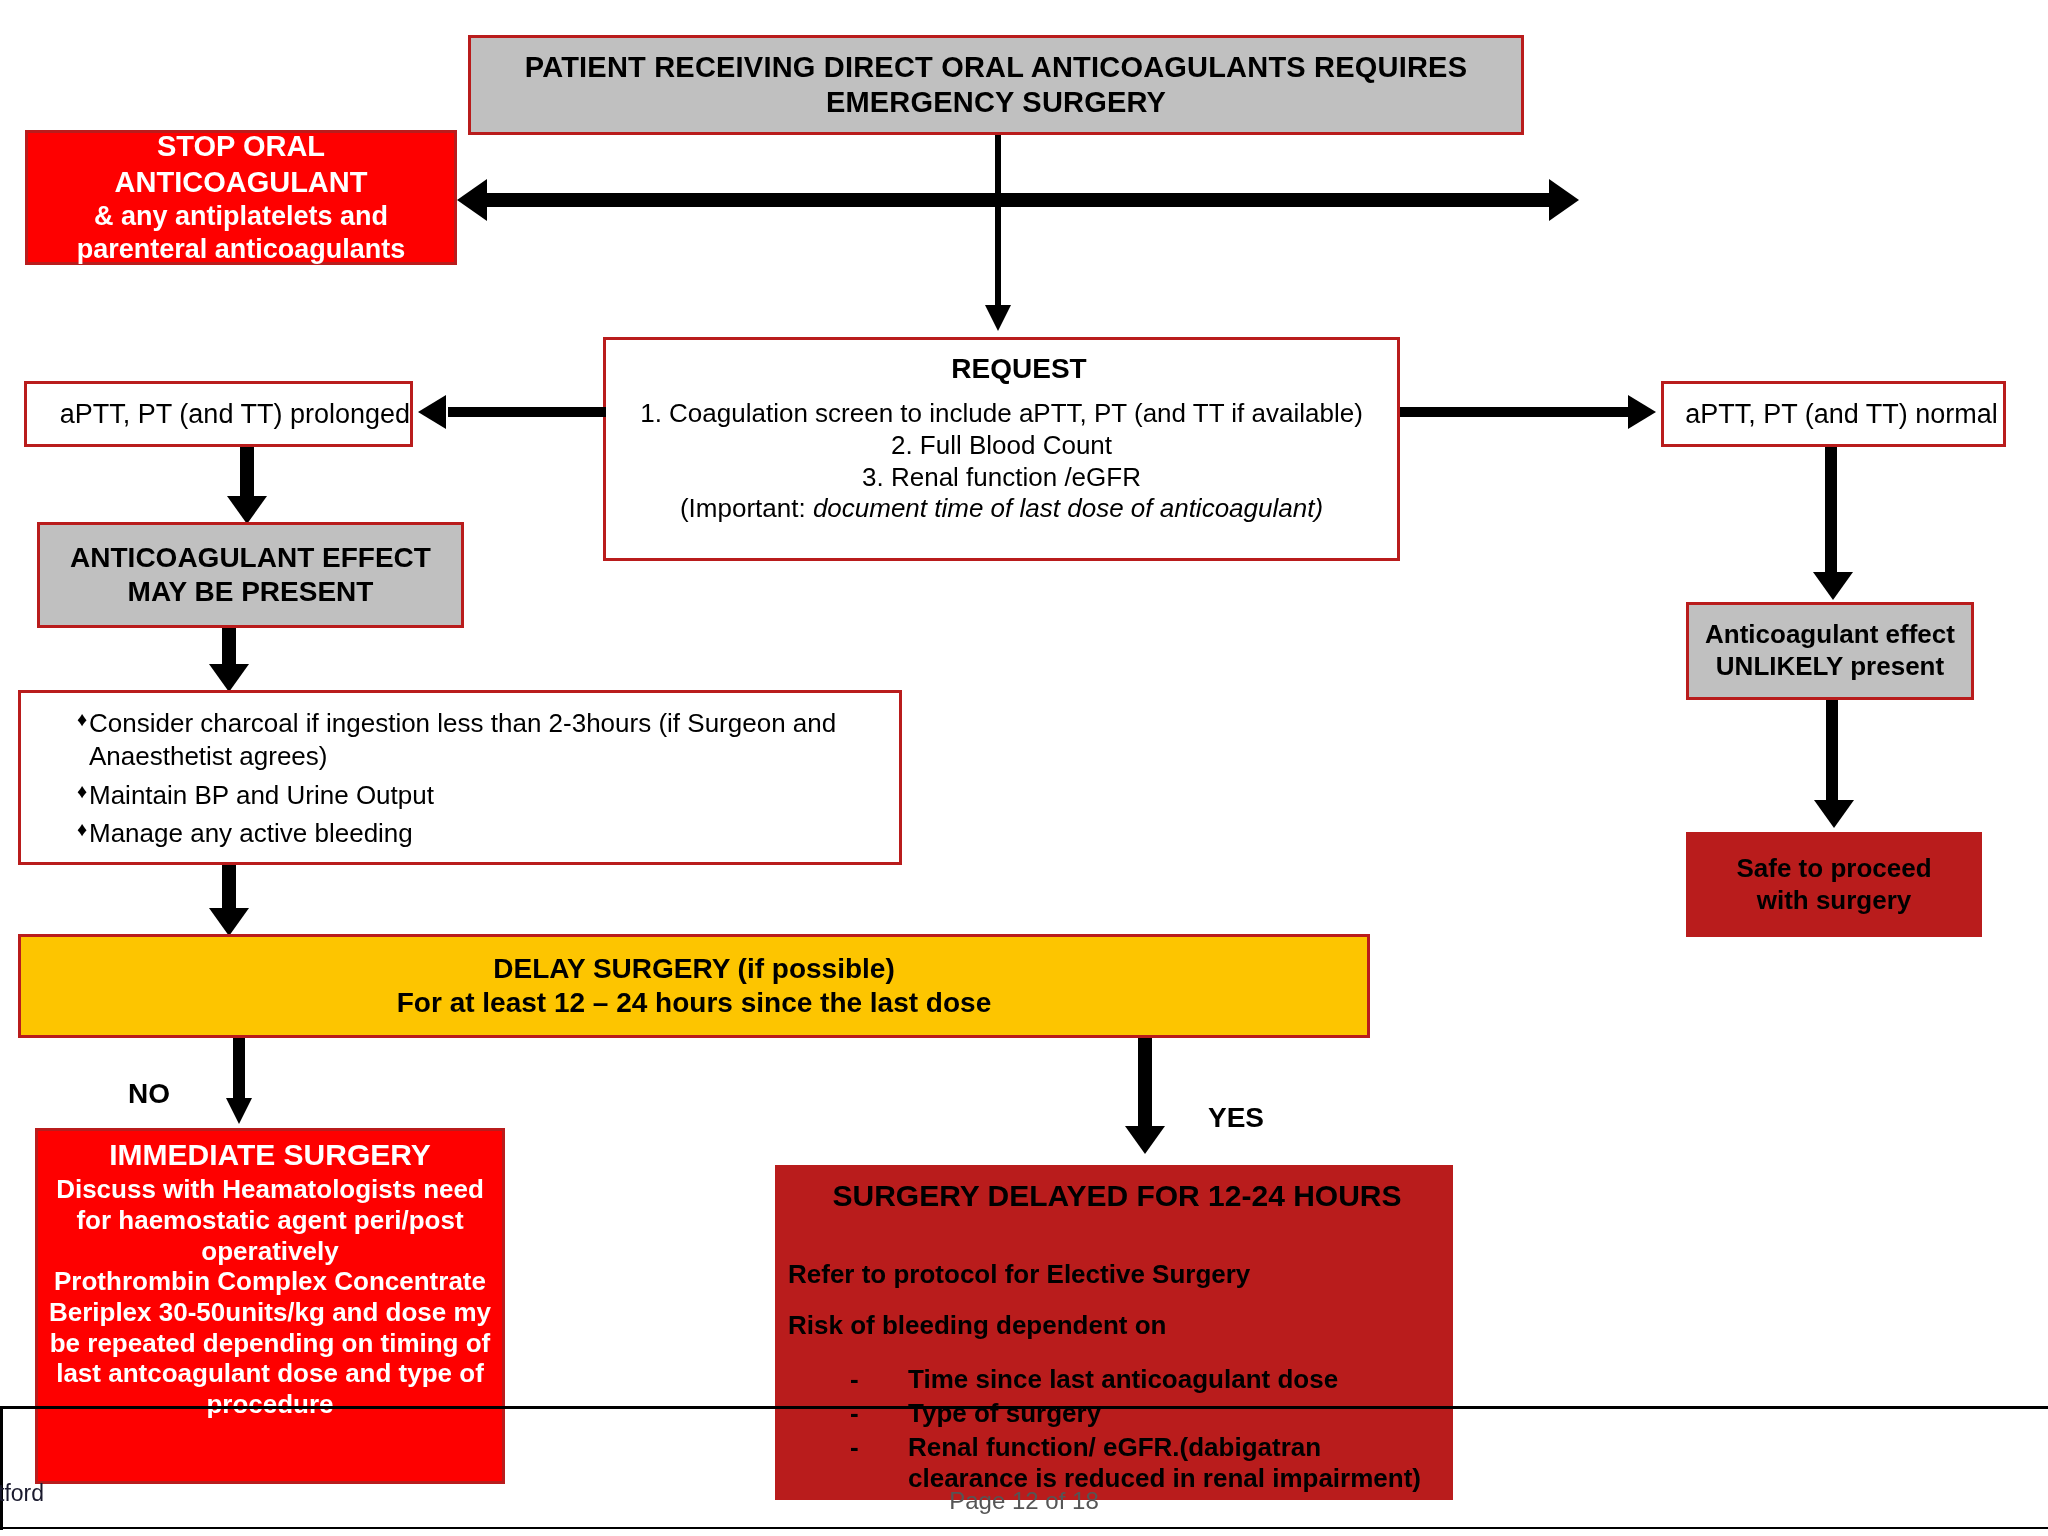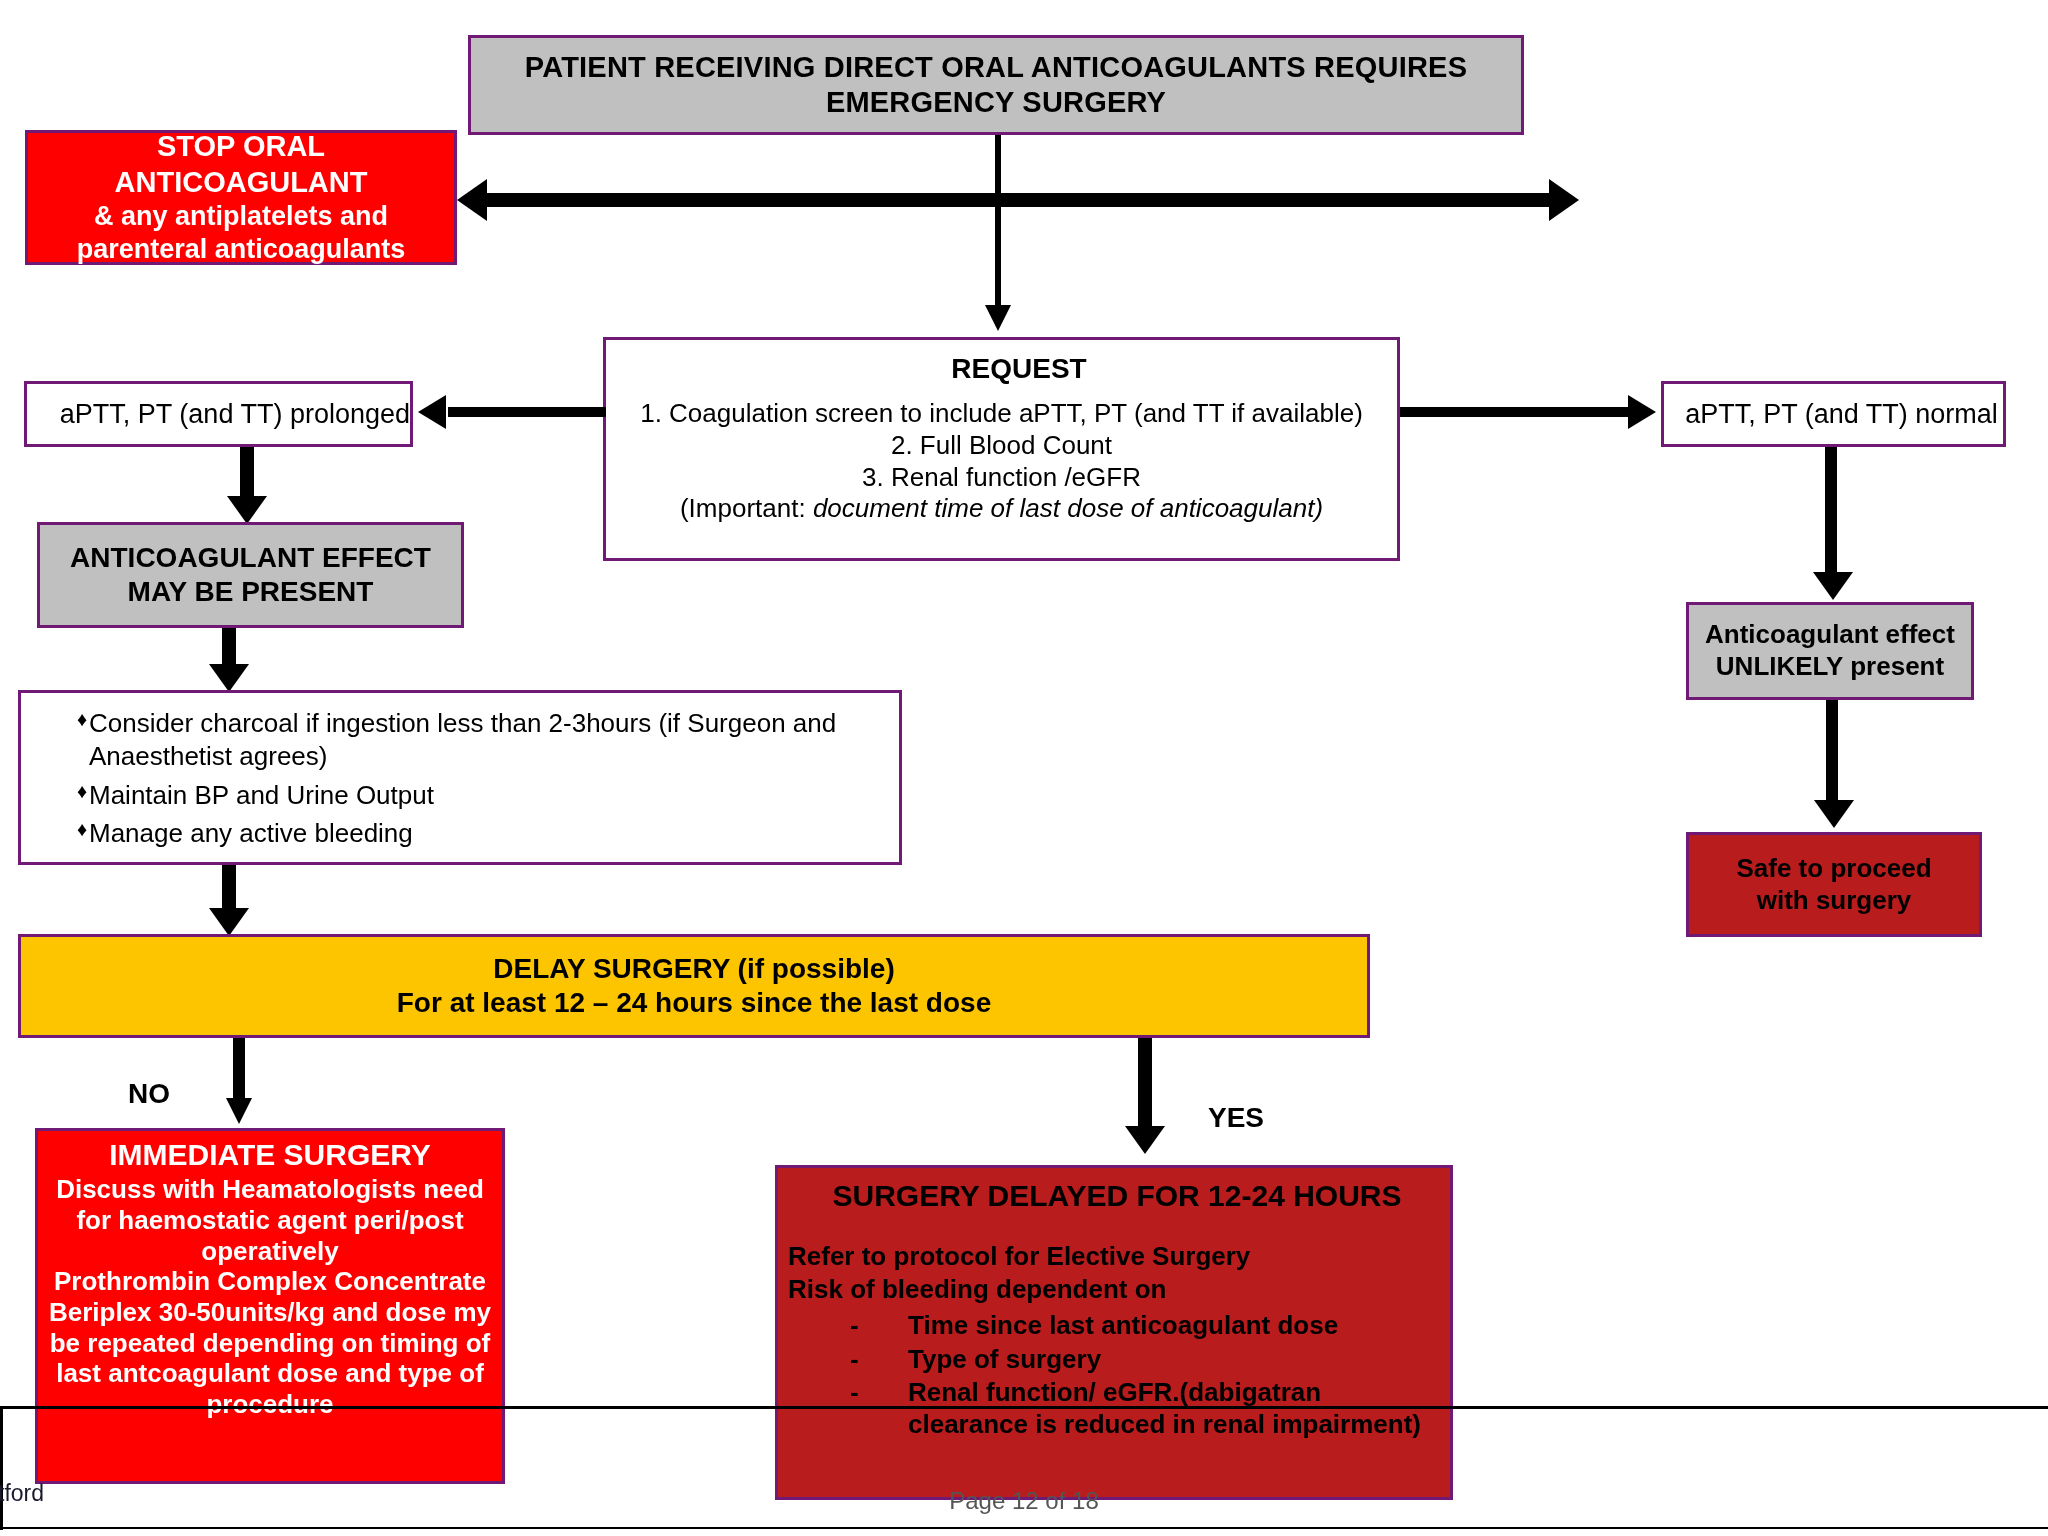--- a/index.html
+++ b/index.html
@@ -16,21 +16,21 @@
     position: relative;
     width: 2048px;
     height: 1536px;
     background: #ffffff;
     overflow: hidden;
   }
   
   .node {
     position: absolute;
     box-sizing: border-box;
-    border: 3px solid #701a75;
+    border: 3px solid #b91c1c;
     display: flex;
     flex-direction: column;
     justify-content: center;
     text-align: center;
     line-height: 1.22;
   }
   .node .ln { display: block; }
 
   .grey  { background: #c0c0c0; }
   .red   { background: #fe0000; color: #ffffff; }
@@ -97,21 +97,21 @@
   }
   #node-immediate {
     left: 35px; top: 1128px; width: 470px; height: 356px;
     font-size: 26px; font-weight: bold; line-height: 1.18;
     justify-content: flex-start; padding-top: 6px;
   }
   #node-immediate .ttl { font-size: 30px; margin-bottom: 2px; }
   #node-surgery-delayed {
     left: 775px; top: 1165px; width: 678px; height: 335px;
     font-size: 26px; font-weight: bold; text-align: left;
-    justify-content: flex-start; padding: 10px 4px 0 10px;
+    justify-content: space-between; padding: 10px 4px 0 10px;
   }
   #node-surgery-delayed .ttl {
     font-size: 30px; text-align: center; margin-bottom: 26px;
   }
   #node-surgery-delayed .sub { margin-bottom: 2px; }
   #node-surgery-delayed ul { list-style: none; margin: 2px 0 0 0; padding: 0; }
   #node-surgery-delayed li {
     position: relative; padding-left: 120px; margin-bottom: 2px;
     line-height: 1.22;
   }

